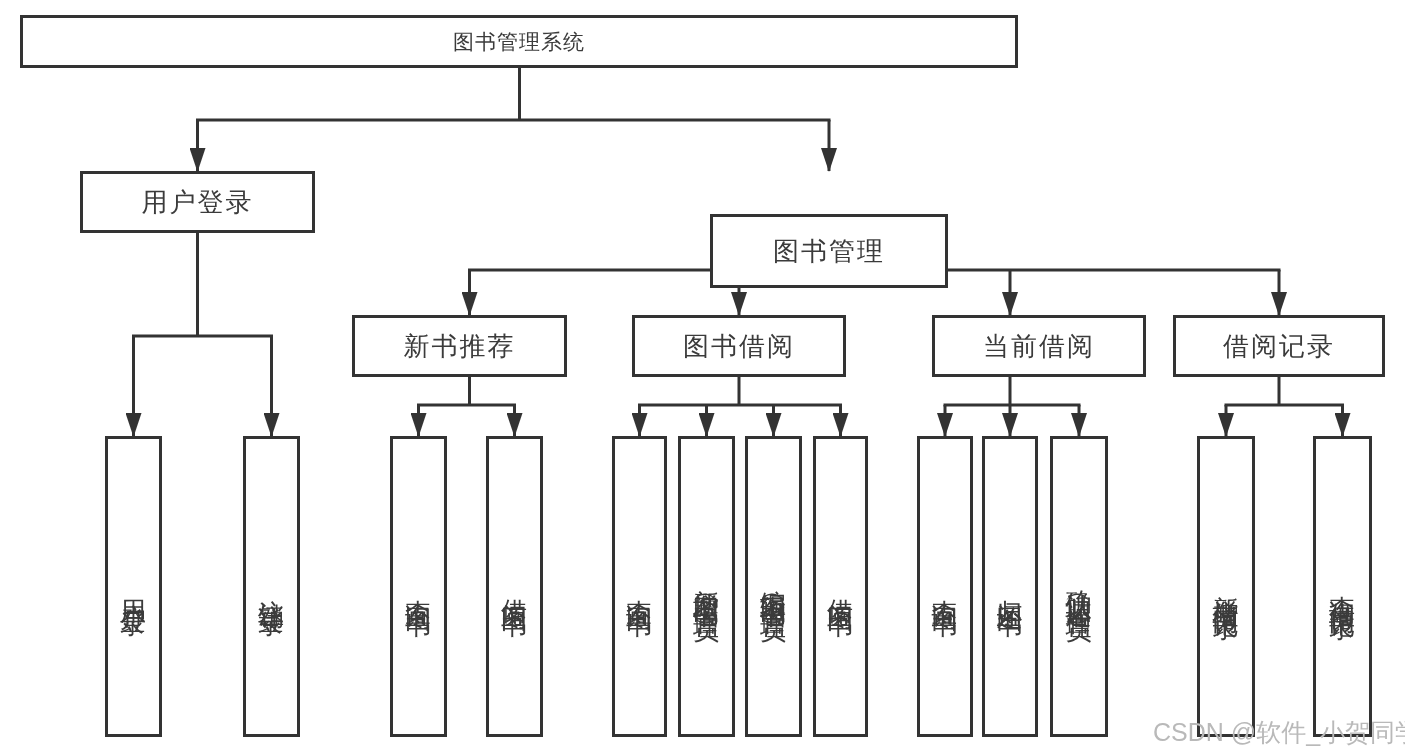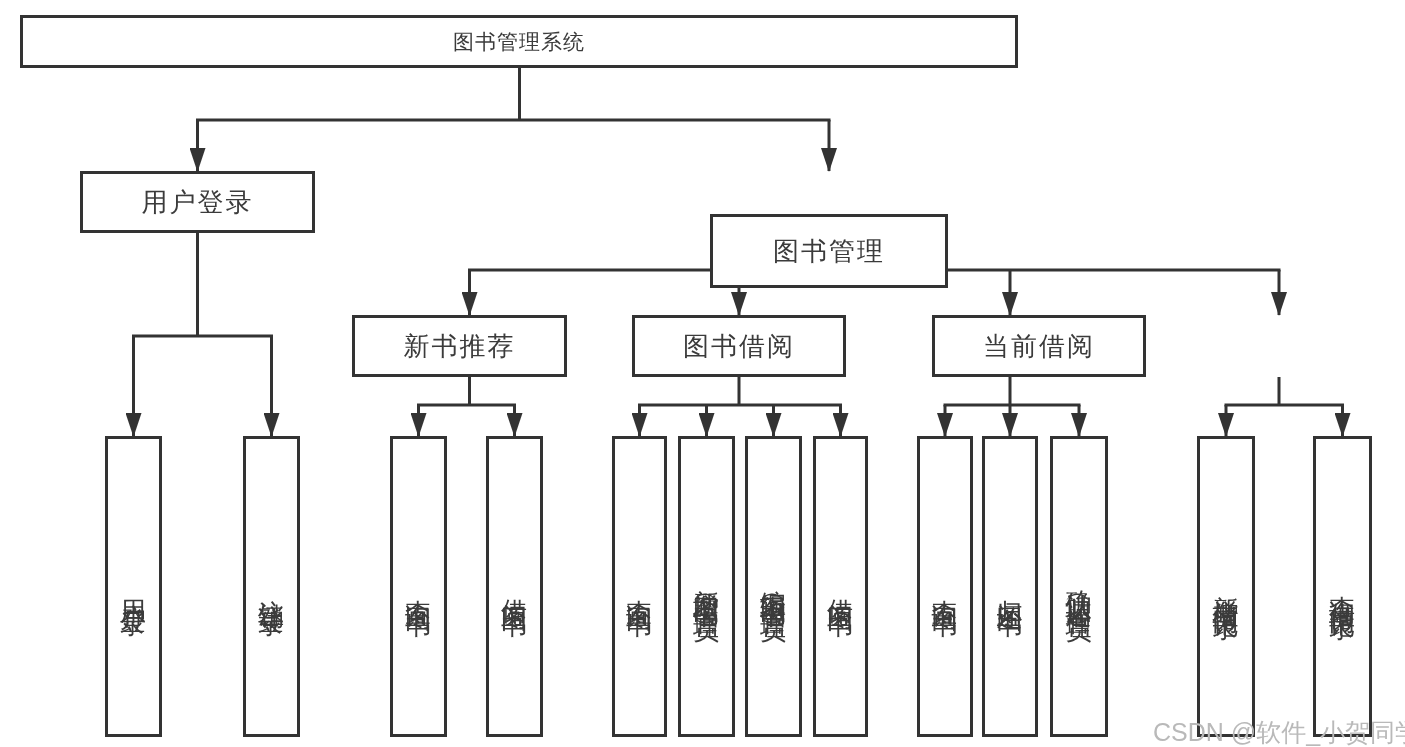--- a/index.html
+++ b/index.html
@@ -108,20 +108,21 @@
   </svg>
 
   <div class="box h title" style="left:20px; top:15px; width:998px; height:53px;">图书管理系统</div>
 
   <div class="box h" style="left:80px; top:171px; width:235px; height:62px;">用户登录</div>
   <div class="box h" style="left:710px; top:171px; width:238px; height:74px;margin-top:43px;">图书管理</div>
 
   <div class="box h" style="left:352px; top:315px; width:215px; height:62px;">新书推荐</div>
   <div class="box h" style="left:632px; top:315px; width:214px; height:62px;">图书借阅</div>
   <div class="box h" style="left:903px; top:315px; width:214px; height:62px;margin-left:29px;">当前借阅</div>
+  <div class="box h" style="left:1173px; top:315px; width:212px; height:62px;">借阅记录</div>
 
   <div class="box v" style="left:105px; top:436px; width:57px; height:301px;">
     <span class="vtext">用户登录</span>
   </div>
   <div class="box v" style="left:243px; top:436px; width:57px; height:301px;">
     <span class="vtext">注销登录</span>
   </div>
 
   <div class="box v" style="left:390px; top:436px; width:57px; height:301px;">
     <span class="vtext">查询图书</span>

